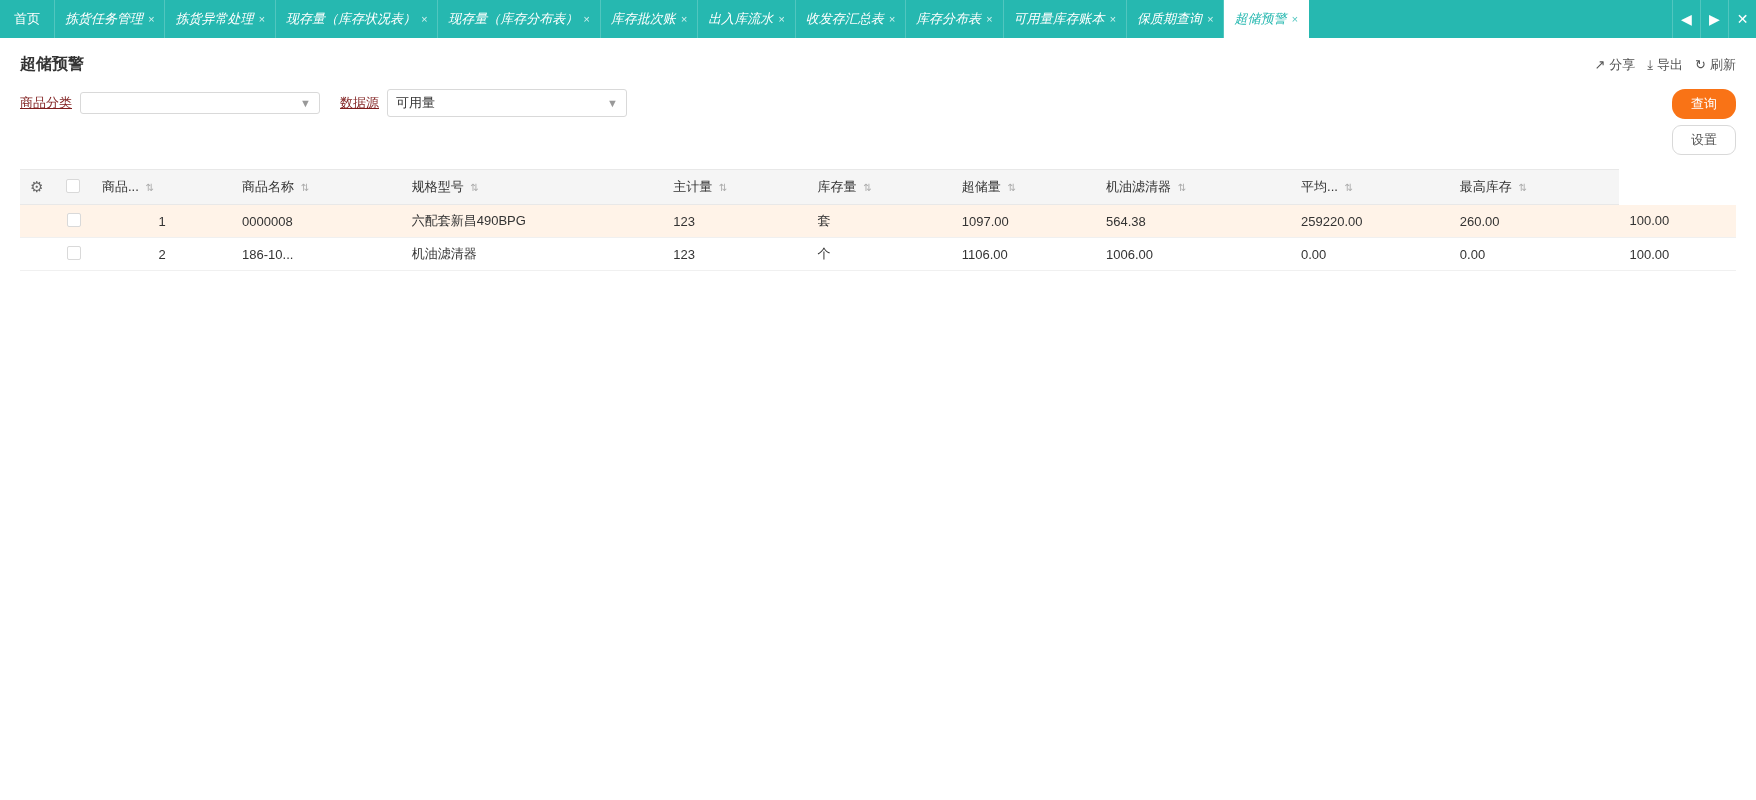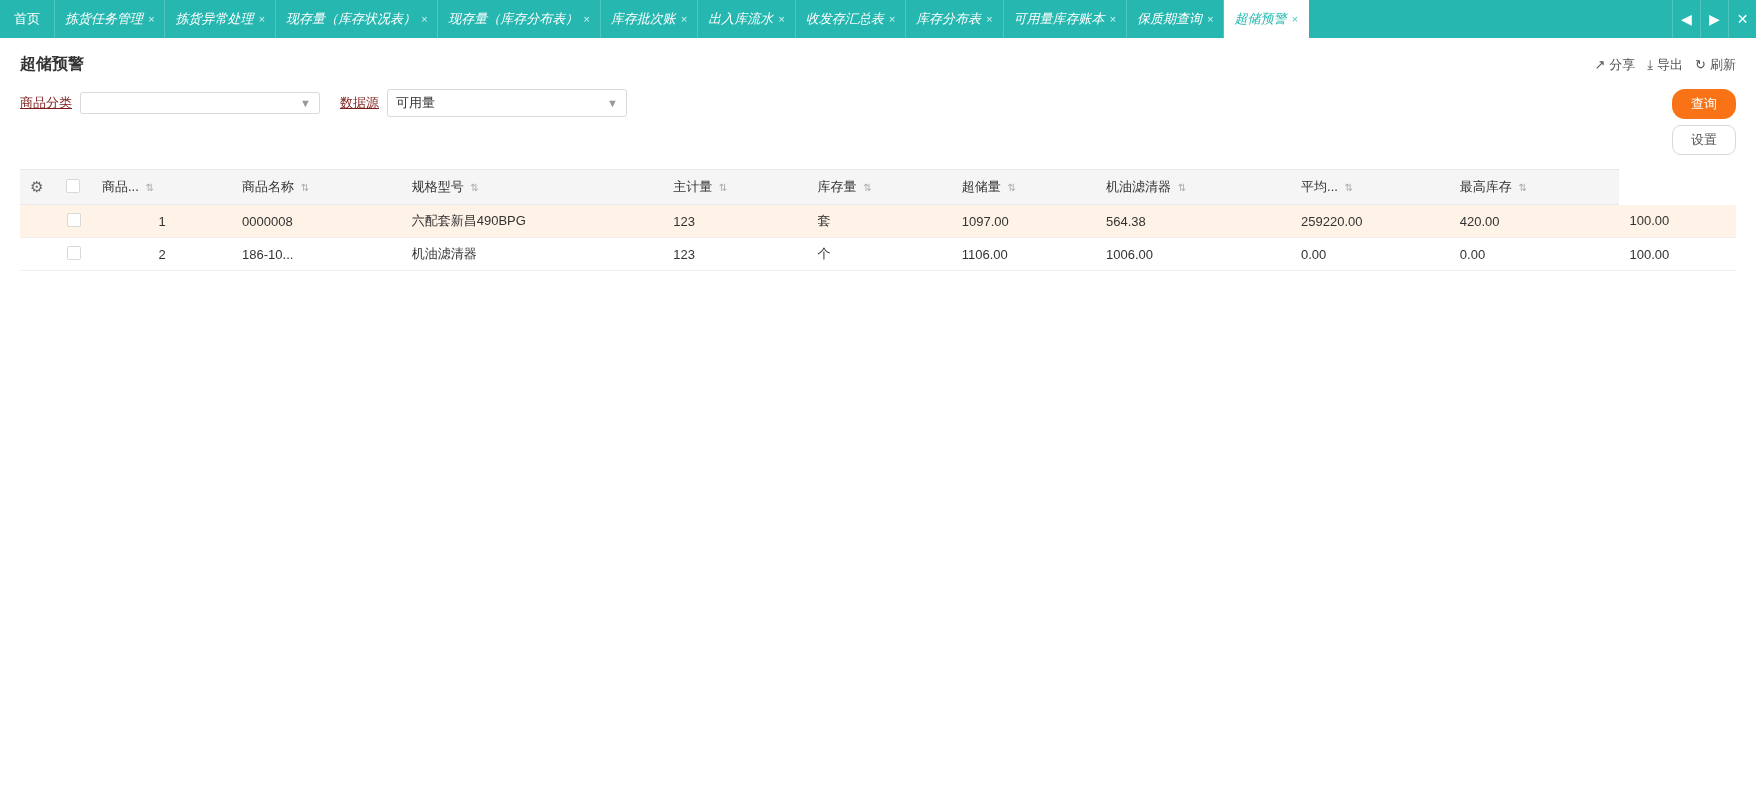--- a/index.html
+++ b/index.html
@@ -366,21 +366,21 @@
         <span class="cb"></span>
       </td>
       <td class="row-num">1</td>
       <td>0000008</td>
       <td>六配套新昌490BPG</td>
       <td>123</td>
       <td>套</td>
       <td>1097.00</td>
       <td>564.38</td>
       <td>259220.00</td>
-      <td>420.00</td>
+      <td>260.00</td>
       <td>100.00</td>
     </tr>
         <tr>
       <td class="col-settings-icon"></td>
       <td class="col-checkbox">
         <span class="cb"></span>
       </td>
       <td class="row-num">2</td>
       <td>186-10...</td>
       <td>机油滤清器</td>

